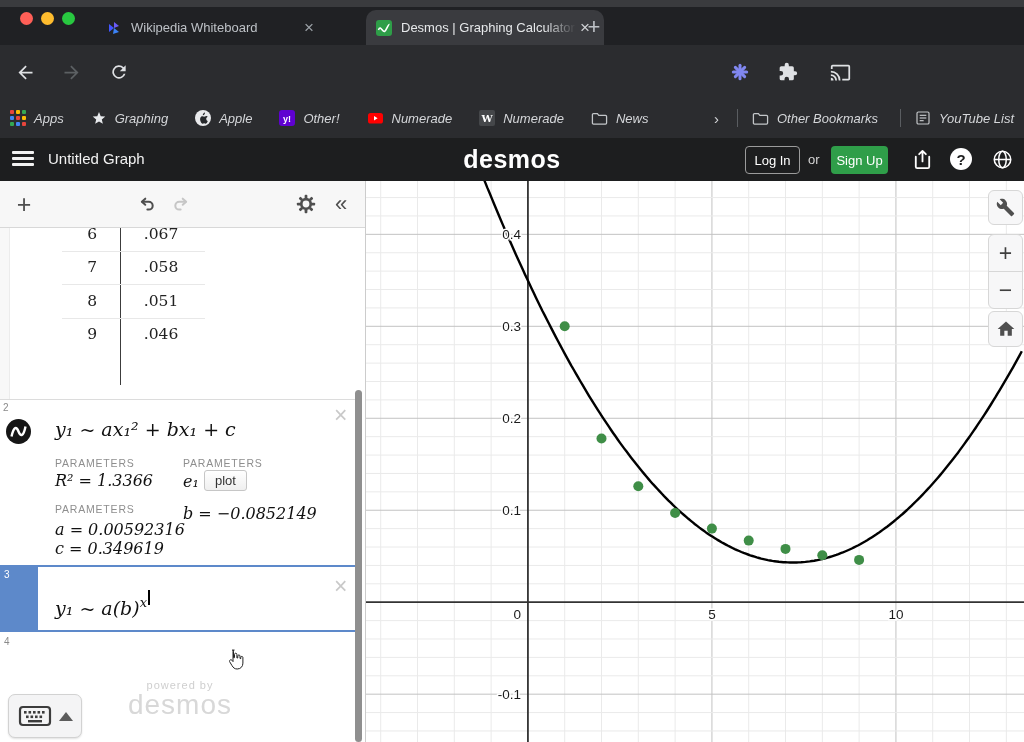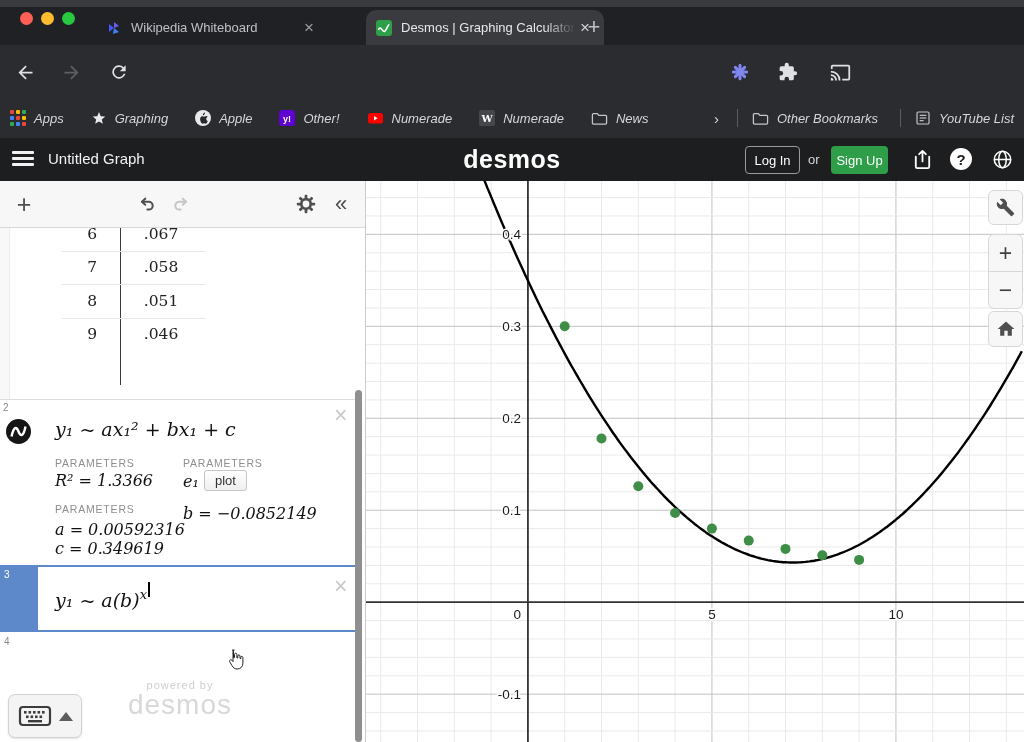--- a/index.html
+++ b/index.html
@@ -361,21 +361,21 @@
     <div class="sublabel" style="position:absolute;left:55px;top:103px">PARAMETERS</div>
     <div class="statline" style="position:absolute;left:55px;top:120px">a = 0.00592316</div>
     <div class="statline" style="position:absolute;left:183px;top:104px">b = −0.0852149</div>
     <div class="statline" style="position:absolute;left:55px;top:139px">c = 0.349619</div>
   </div>
 
   <div class="expr3">
     <div class="gut">
         <span>3</span>
       </div>
-    <div class="eq" style="position:absolute;left:55px;top:22px">
+    <div class="eq" style="position:absolute;left:55px;top:30px">
       <span>y₁ ~ a(b)</span><span class="sup">x</span><span class="caret"></span>
     </div>
     <span class="closex" style="position:absolute;left:334px;top:8px">×</span>
   </div>
 
   <span class="exprnum num4">4</span>
 
   <div class="watermark">
     <div class="p1">powered by</div>
     <div class="p2">desmos</div>

